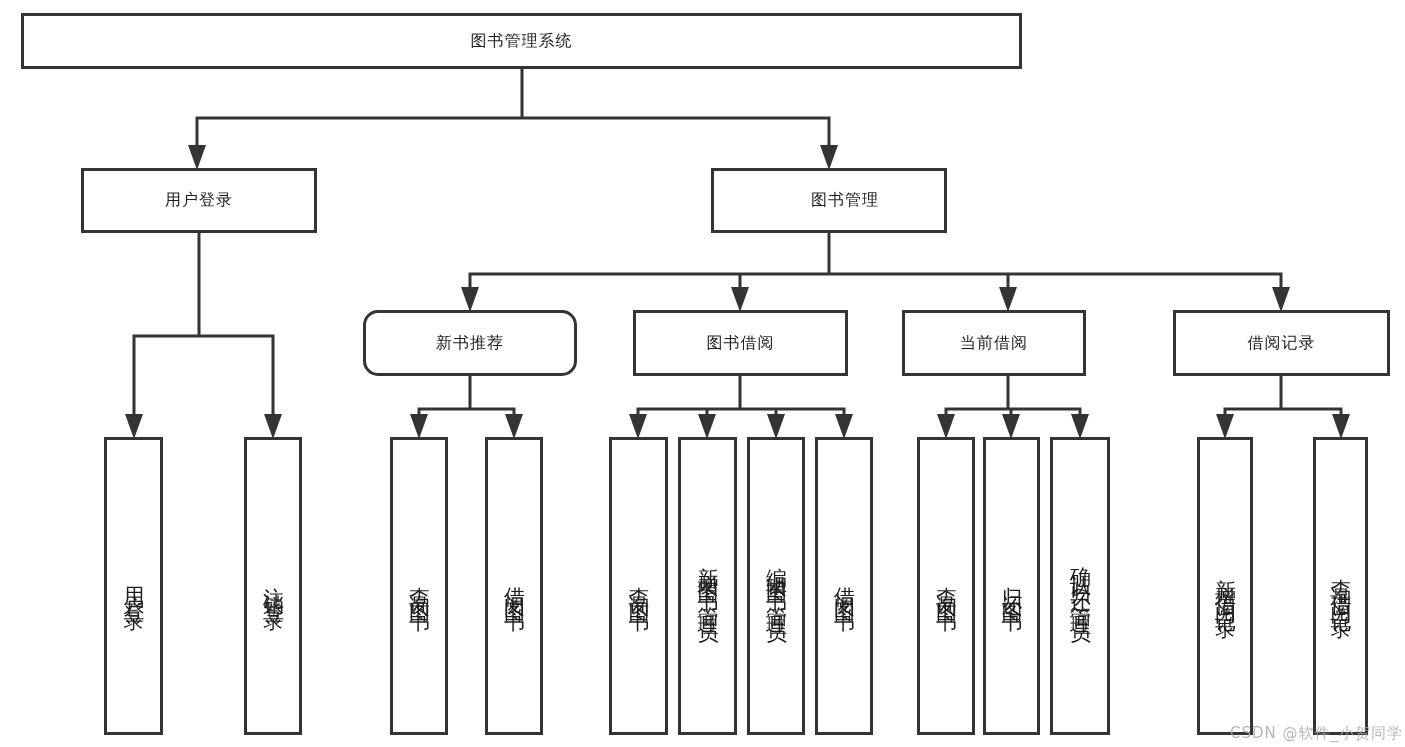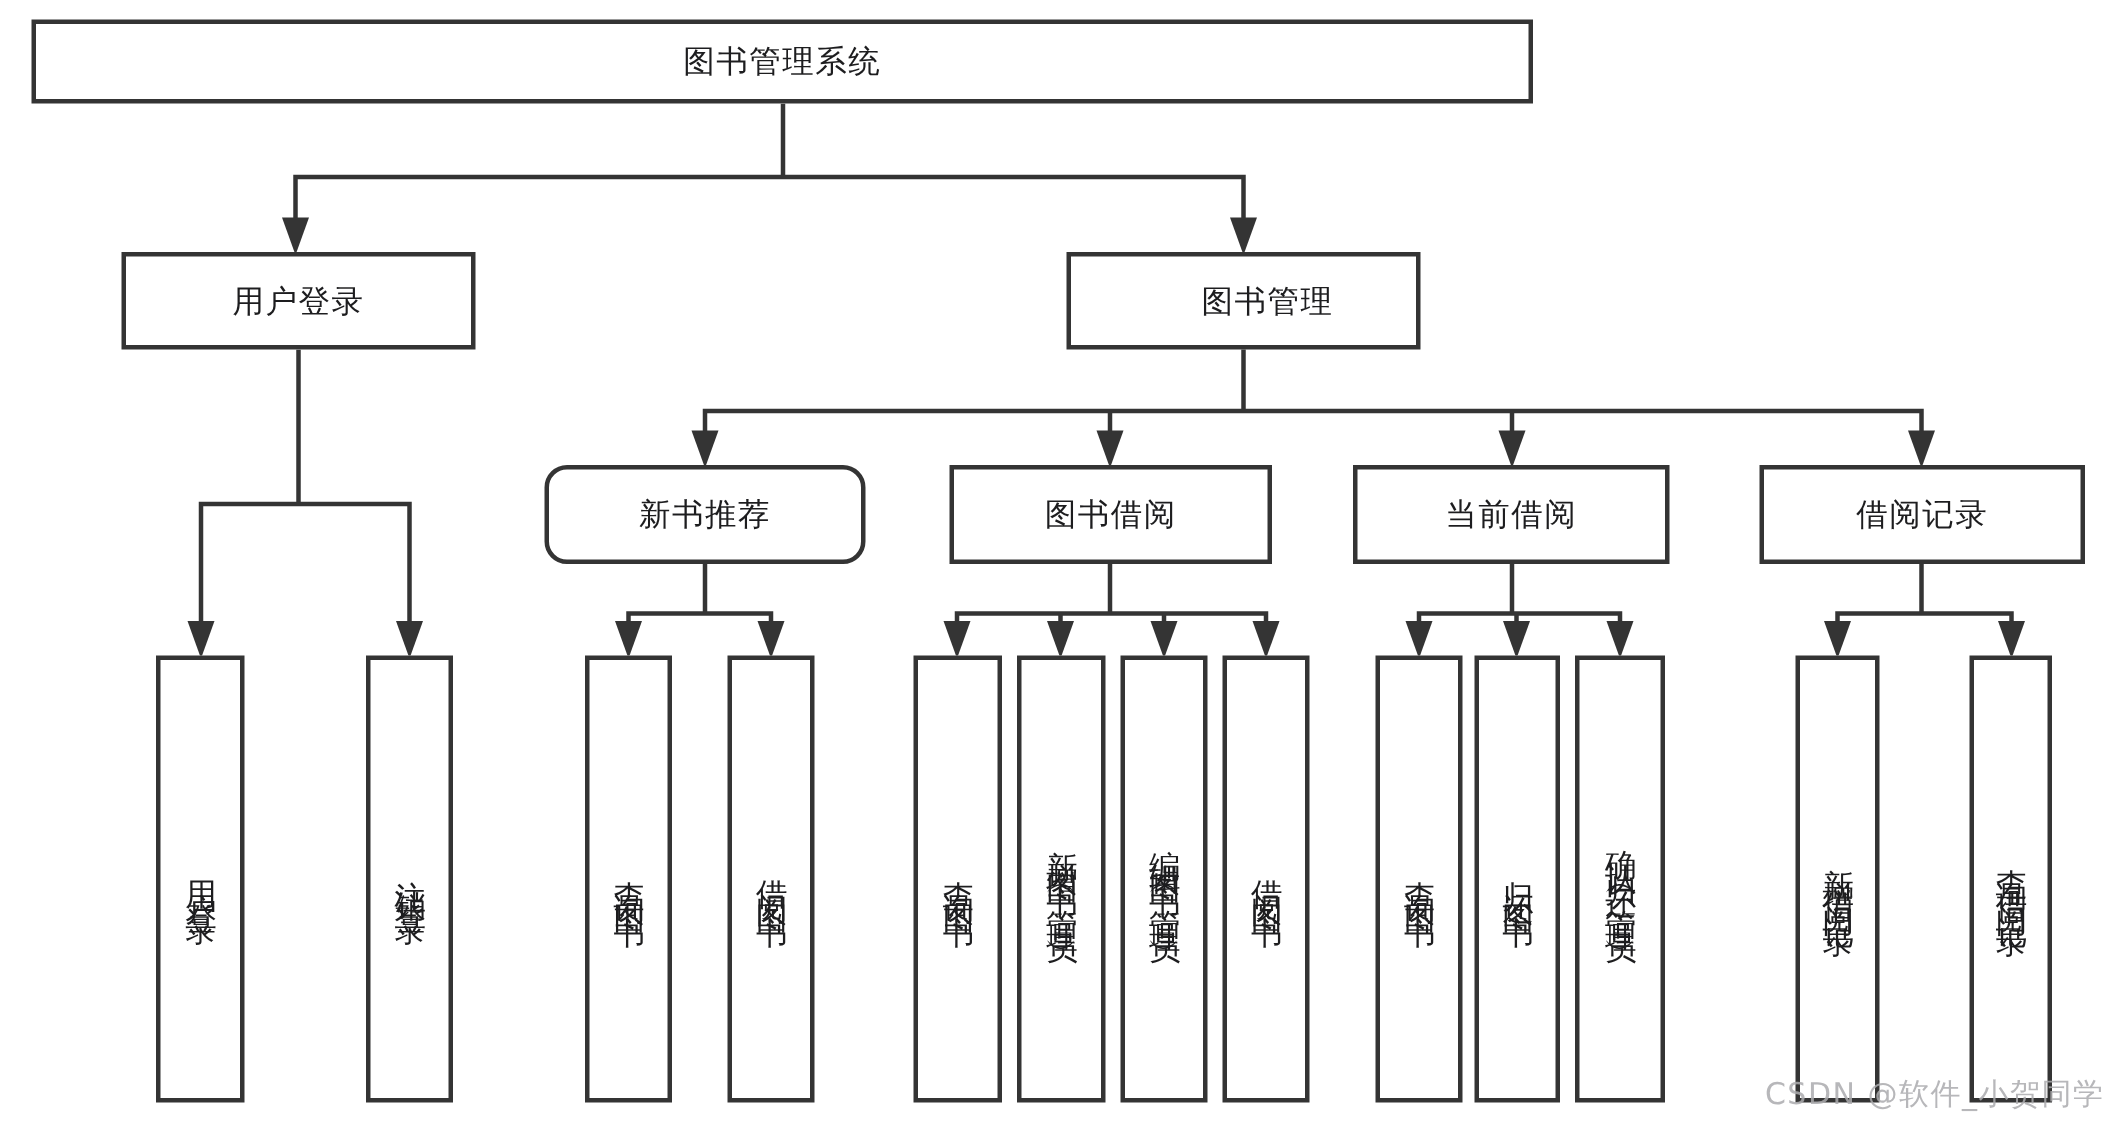--- a/index.html
+++ b/index.html
@@ -14,21 +14,21 @@
   #wires { position: absolute; left: 0; top: 0; z-index: 1; }
   .hbox {
     position: absolute;
     z-index: 2;
     box-sizing: border-box;
     border: 3px solid #343434;
     background: #ffffff;
     display: flex;
     align-items: center;
     justify-content: center;
-    font-size: 21px;
+    font-size: 16px;
     letter-spacing: 1px;
     color: #1d1d1f;
     white-space: nowrap;
   }
   .vbox {
     position: absolute;
     top: 437px;
     height: 298px;
     z-index: 2;
     box-sizing: border-box;
@@ -42,21 +42,21 @@
     font-size: 21px;
     letter-spacing: 8px;
     color: #1d1d1f;
     line-height: 1;
   }
   #watermark {
     position: absolute;
     right: 2px;
     bottom: 4px;
     z-index: 3;
-    font-size: 20px;
+    font-size: 15px;
     color: #ababae;
     opacity: 0.85;
     letter-spacing: 1px;
     white-space: nowrap;
   }
 </style>
 </head>
 <body>
 
 <div id="stage">
@@ -101,21 +101,21 @@
     </g>
   </svg>
 
   <div class="hbox" style="left:21px; top:13px; width:1001px; height:56px;">图书管理系统</div>
 
   <div class="hbox" style="left:81px; top:168px; width:236px; height:65px;">用户登录</div>
   <div class="hbox" style="left:711px; top:168px; width:236px; height:65px;padding-left:32px;">图书管理</div>
 
   <div class="hbox" style="left:363px; top:310px; width:214px; height:66px;border-radius:15px;">新书推荐</div>
   <div class="hbox" style="left:633px; top:310px; width:215px; height:66px;">图书借阅</div>
-  <div class="hbox" style="left:902px; top:310px; width:211px; height:66px;">当前借阅</div>
+  <div class="hbox" style="left:902px; top:310px; width:184px; height:66px;">当前借阅</div>
   <div class="hbox" style="left:1173px; top:310px; width:217px; height:66px;">借阅记录</div>
 
   <div class="vbox" style="left:104px; width:59px;">用户登录</div>
   <div class="vbox" style="left:244px; width:58px;">注销登录</div>
 
   <div class="vbox" style="left:390px; width:58px;">查询图书</div>
   <div class="vbox" style="left:485px; width:58px;">借阅图书</div>
 
   <div class="vbox" style="left:609px; width:59px;">查询图书</div>
   <div class="vbox" style="left:678px; width:59px;">新增图书（管理员）</div>

